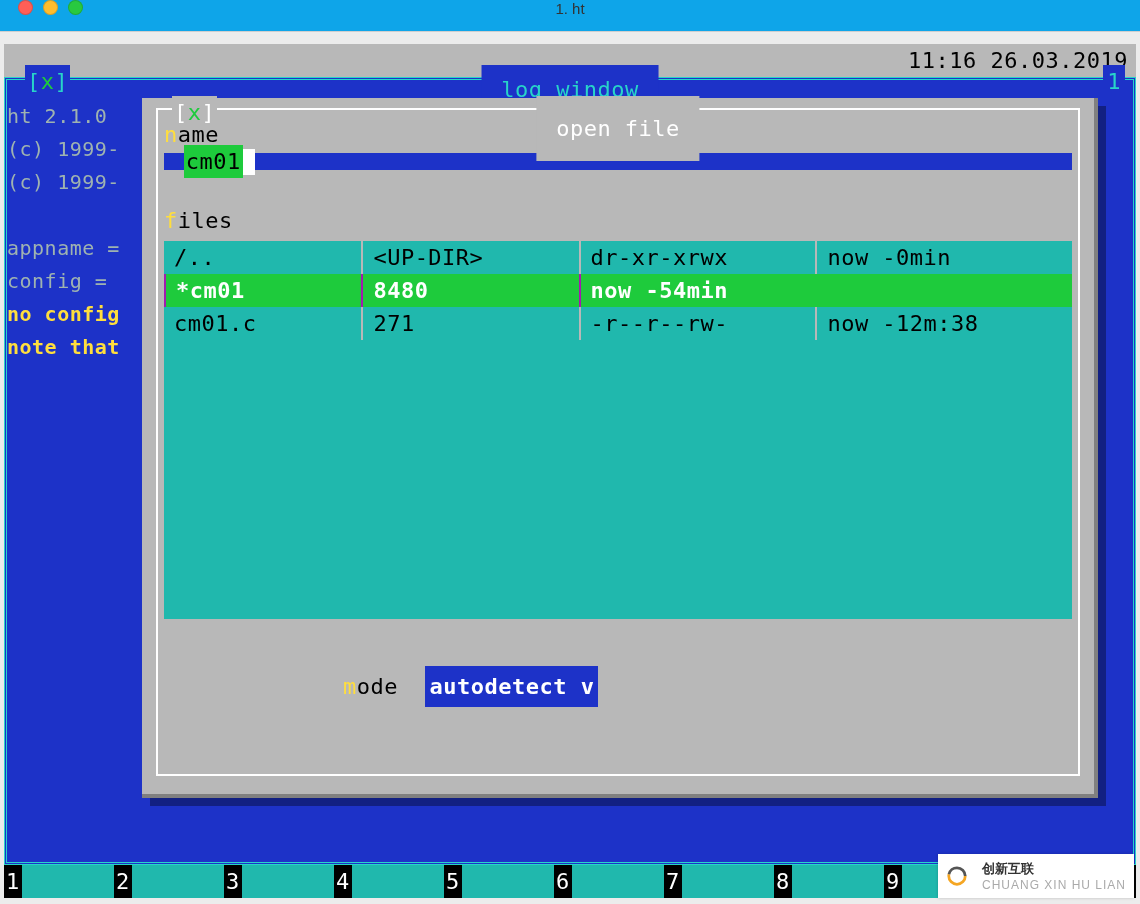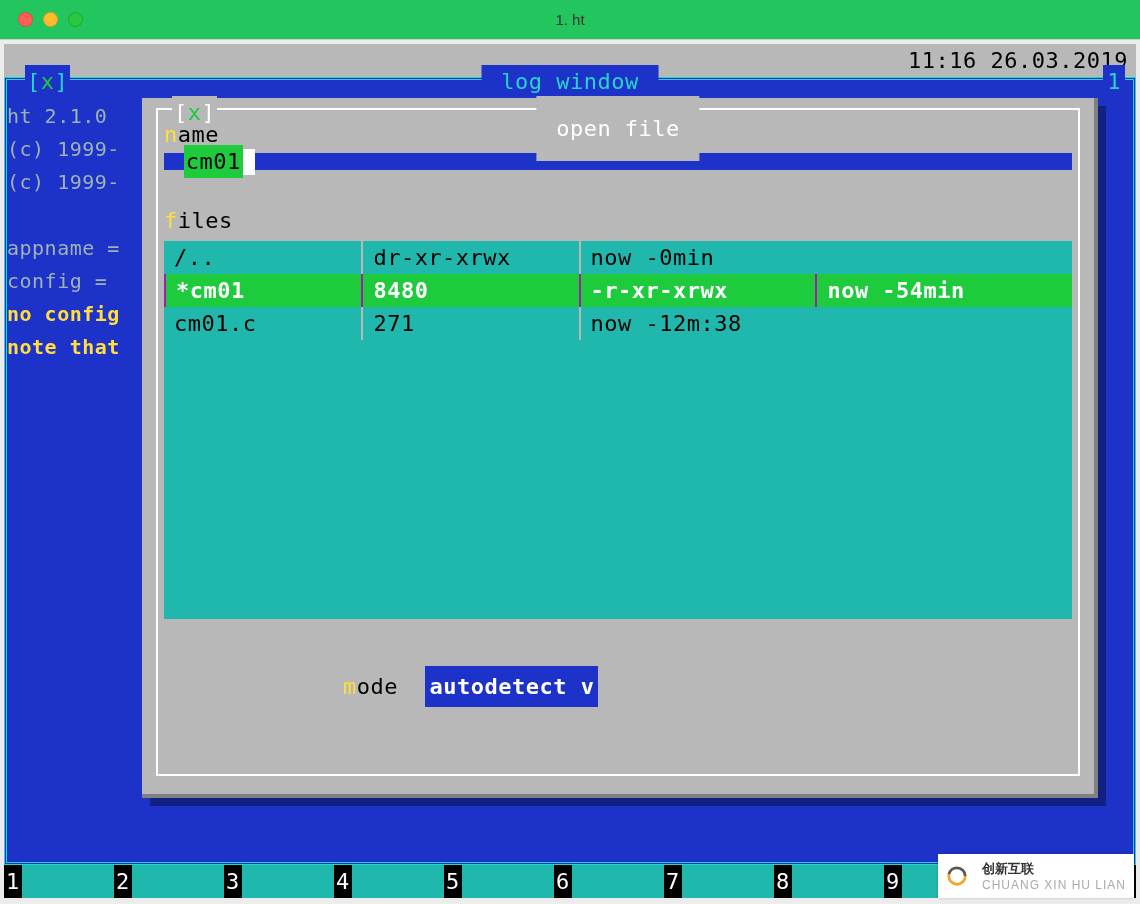--- a/index.html
+++ b/index.html
@@ -5,23 +5,23 @@
   * { margin:0; padding:0; box-sizing:border-box; }
   body {
     width:1140px; height:904px;
     font-family: "Menlo","DejaVu Sans Mono","Consolas",monospace;
     font-size:20px;
     background:#ececec;
     overflow:hidden;
   }
   
   .mac-bar {
-    height:40px;
-    background:#22c55e;
-    display:flex; align-items:center;
+    height:32px;
+    background:#0ea5e9;
+    display:flex; align-items:flex-start;
     position:relative;
     border-bottom:1px solid #cfcfcf;
   }
   .traffic { display:flex; gap:10px; margin-left:18px; }
   .traffic span {
     width:15px; height:15px; border-radius:50%;
     display:inline-block;
     box-shadow:inset 0 0 0 1px rgba(0,0,0,.15);
   }
   .tl-close{background:#ff5f57;}
@@ -58,21 +58,21 @@
     border-top:3px double #28d4c9;
   }
   .outer-title-left{
     position:absolute; top:-15px; left:18px;
     background:#1d32c8; color:#28d4c9; padding:0 2px;
     white-space:pre;
   }
   .outer-title-left .x{color:#1ecb3c;}
   .outer-title-mid{
     position:absolute; top:-15px; left:50%; transform:translateX(-50%);
-    background:#1d32c8; color:#28d4c9; padding:0 6px;
+    background:#1d32c8; color:#28d4c9; padding:8px 6px;
   }
   .outer-title-right{
     position:absolute; top:-15px; right:8px;
     background:#1d32c8; color:#28d4c9; padding:0 4px;
   }
   .bgtext{
     position:absolute; top:20px; left:0;
     color:#9fb3b0; white-space:pre; font-size:20px; line-height:33px;
   }
   .bgtext .ylw{color:#ffde3d;font-weight:bold;}
@@ -217,32 +217,33 @@
 
           <div style="height:30px"></div>
           <div class="field-row label">
             <span class="hot">f</span>
               <span>iles</span>
           </div>
 
           <div class="file-pane">
             <div class="file-row">
               <div>/..</div>
+              <div>&lt;UP-DIR&gt;</div>
               <div>dr-xr-xrwx</div>
               <div>now -0min</div>
             </div>
             <div class="file-row sel">
               <div>*cm01</div>
               <div>8480</div>
-              <div>-r-xr-xrwx</div>
               <div>now -54min</div>
             </div>
             <div class="file-row">
               <div> cm01.c</div>
               <div>271</div>
+              <div>-r--r--rw-</div>
               <div>now -12m:38</div>
             </div>
           </div>
 
           <div class="mode-row">
             <span class="hot">m</span><span>ode</span>&nbsp;&nbsp;<span class="mode-val">autodetect v</span>
           </div>
         </div>
       </div>
     </div>

